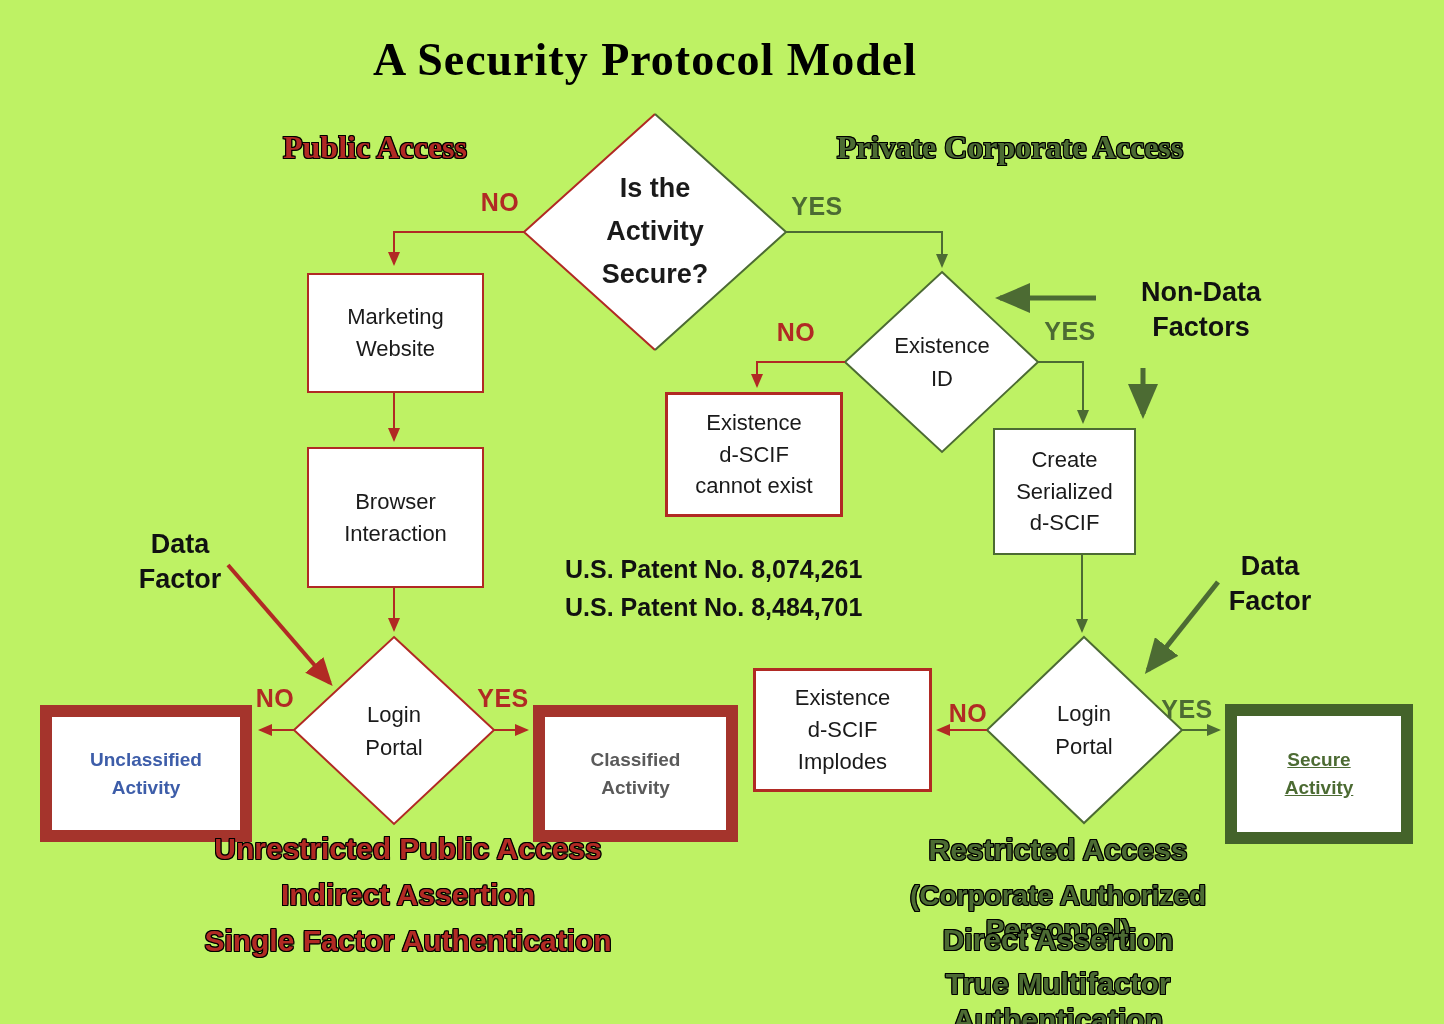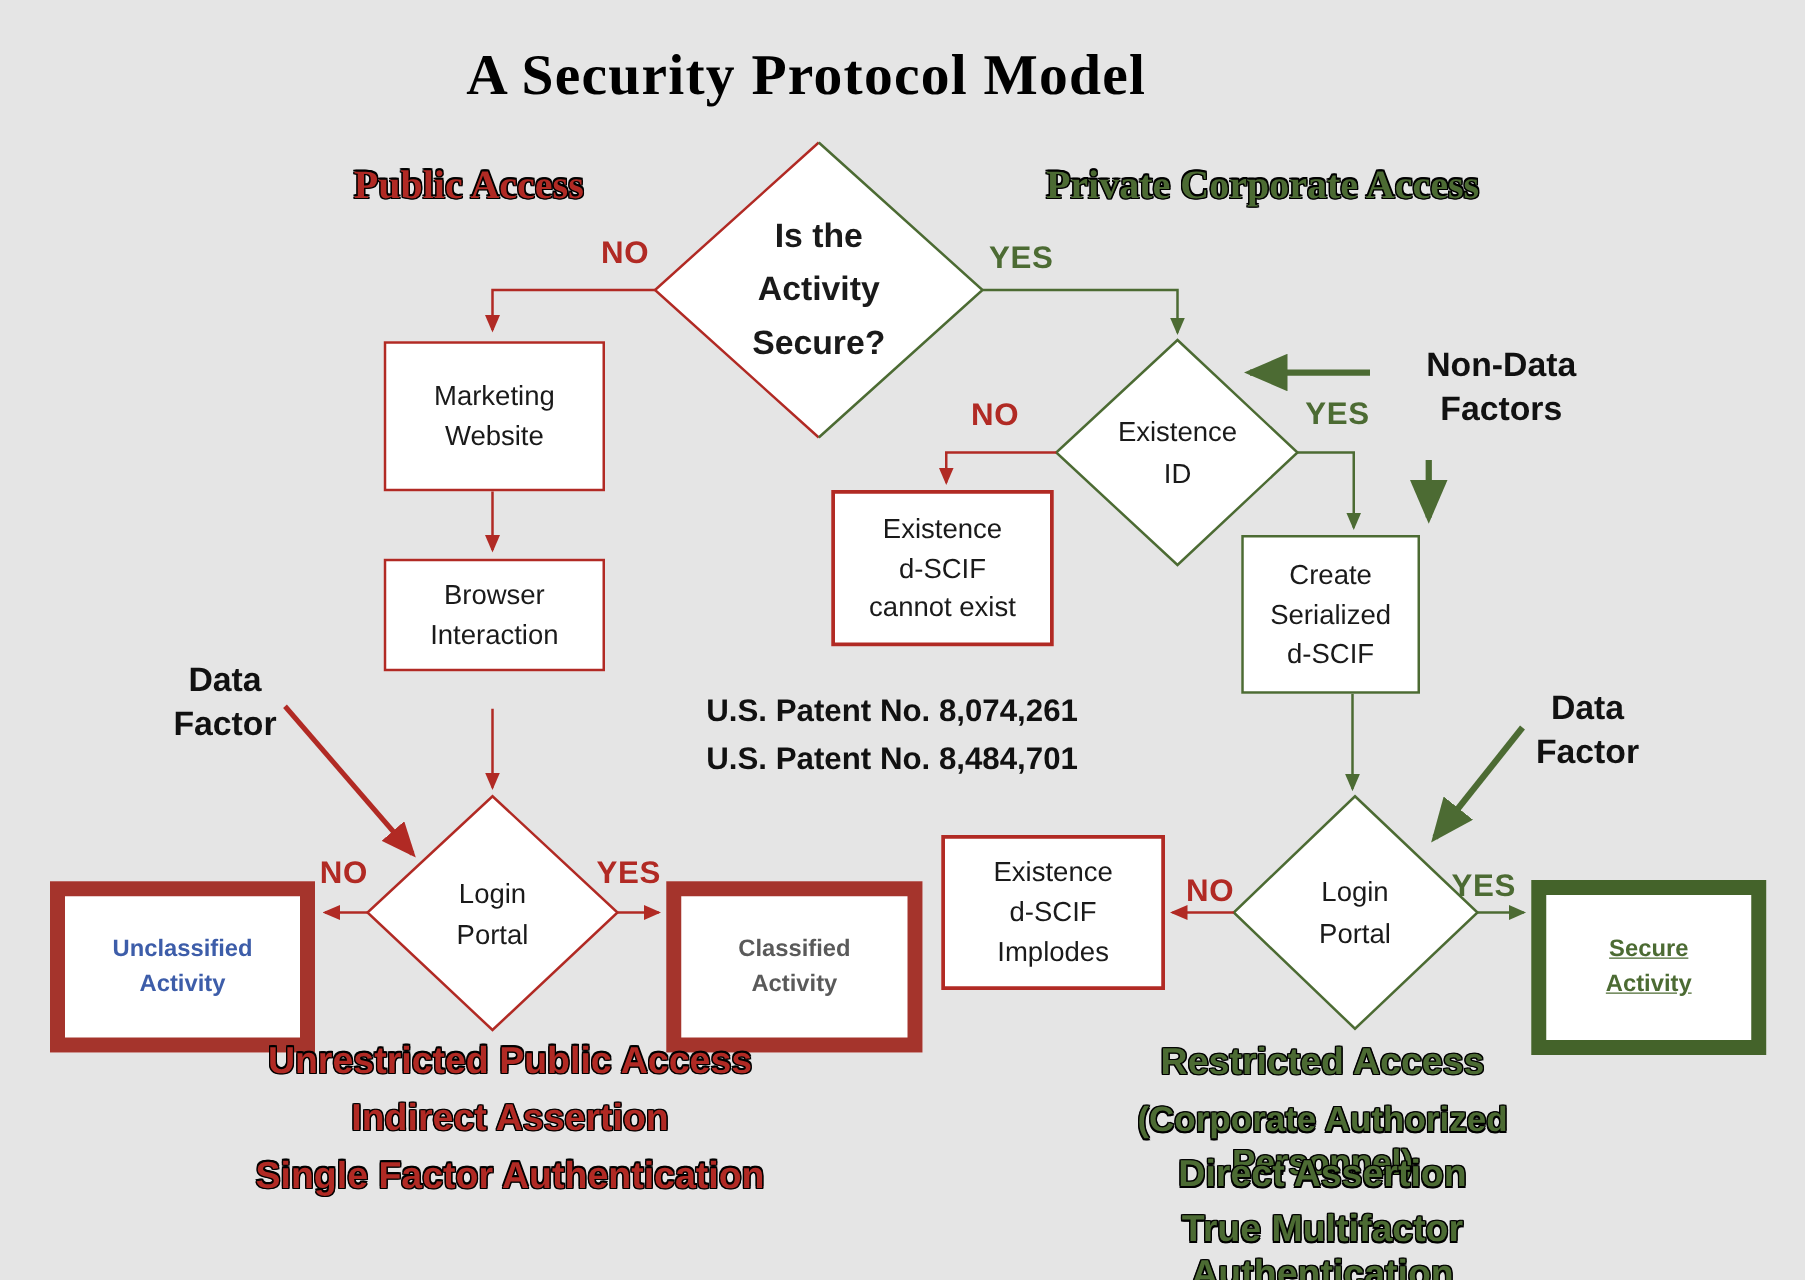--- a/index.html
+++ b/index.html
@@ -1,17 +1,17 @@
 <!DOCTYPE html>
 <html><head>
 <meta charset="utf-8">
 <style>
   html,body{margin:0;padding:0;background:#ffffff;}
   #stage{
-    position:relative;width:1444px;height:1024px;background:#e5e5e5;overflow:hidden;
+    position:relative;width:1444px;height:1024px;background:#bef264;overflow:hidden;
     font-family:"Liberation Sans", sans-serif;color:#1a1a1a;
   }
   #wires{position:absolute;left:0;top:0;width:1444px;height:1024px;}
   .lbl{position:absolute;transform:translateX(-50%);text-align:center;white-space:pre-line;line-height:1.2;}
   .serif{font-family:"Liberation Serif","DejaVu Serif",serif;font-weight:bold;}
   .title{font-size:46px;letter-spacing:1px;color:#000;}
   .outline-red{
     color:#b12a24;
     text-shadow:-1px -1px 0 #000,1px -1px 0 #000,-1px 1px 0 #000,1px 1px 0 #000,0 -1px 0 #000,0 1px 0 #000,-1px 0 0 #000,1px 0 0 #000;
   }
@@ -89,21 +89,21 @@
   <div class="lbl serif branch-title outline-green" style="left:1010px;top:128px;">Private Corporate Access</div>
 
   <div class="dtext question" style="left:655px;top:232px;">Is the
 Activity
 Secure?</div>
   <div class="lbl yn red" style="left:500px;top:187px;">NO</div>
   <div class="lbl yn green" style="left:817px;top:191px;">YES</div>
 
   <div class="box thinred" style="left:307px;top:273px;width:177px;height:120px;">Marketing
 Website</div>
-  <div class="box thinred" style="left:307px;top:447px;width:177px;height:90px;">Browser
+  <div class="box thinred" style="left:307px;top:447px;width:177px;height:141px;">Browser
 Interaction</div>
   <div class="dtext" style="left:394px;top:731px;">Login
 Portal</div>
   <div class="lbl yn red" style="left:275px;top:683px;">NO</div>
   <div class="lbl yn red" style="left:503px;top:683px;">YES</div>
   <div class="box thickred bigboxtext" style="left:40px;top:663px;width:212px;height:137px;color:#3d5da9;">Unclassified
 Activity</div>
   <div class="box thickred bigboxtext" style="left:533px;top:663px;width:205px;height:137px;color:#5a5a5a;">Classified
 Activity</div>
   <div class="lbl annot" style="left:180px;top:527px;">Data

